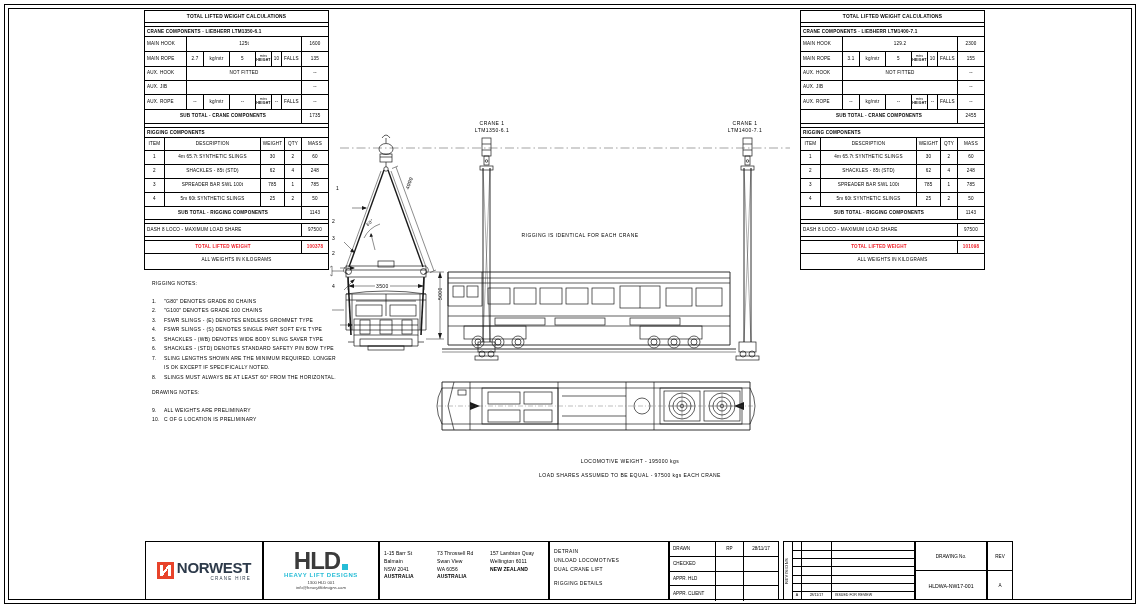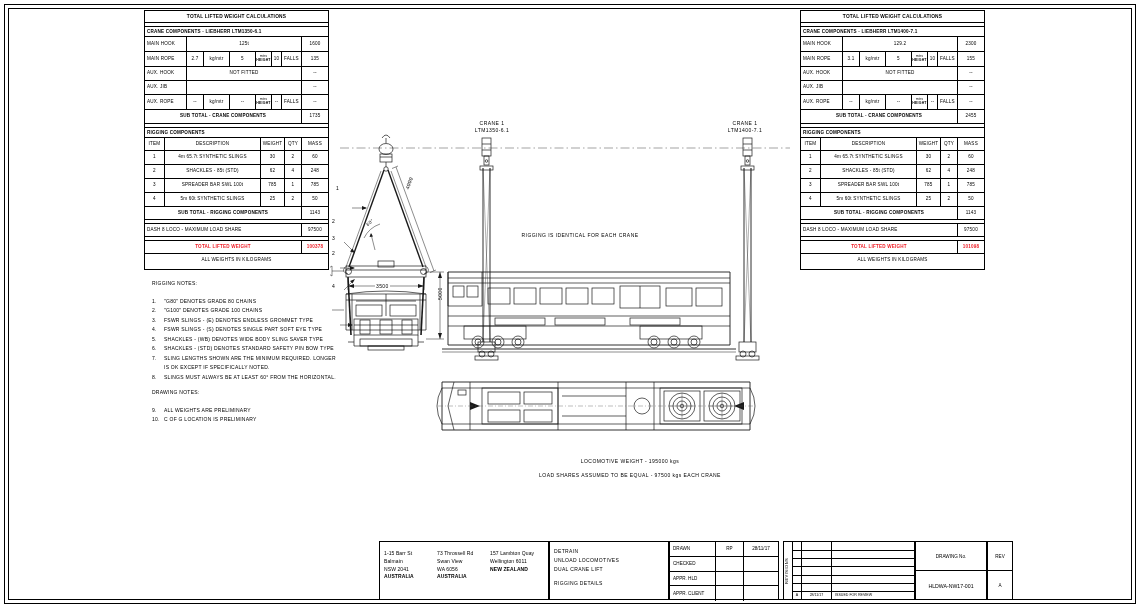--- a/index.html
+++ b/index.html
@@ -658,21 +658,44 @@
   <div class="lbl" style="left:452px;top:120px;width:80px;">CRANE 1
 LTM1350-6.1</div>
   <div class="lbl" style="left:705px;top:120px;width:80px;">CRANE 1
 LTM1400-7.1</div>
 
   <div class="lbl" style="left:500px;top:232px;width:160px;">RIGGING IS IDENTICAL FOR EACH CRANE</div>
 
   <div class="lbl" style="left:510px;top:458px;width:240px;">LOCOMOTIVE WEIGHT  -  195000 kgs</div>
   <div class="lbl" style="left:500px;top:472px;width:260px;">LOAD SHARES ASSUMED TO BE EQUAL  -  97500 kgs EACH CRANE</div>
 
-
+  <div class="tb" style="left:145px;top:541px;width:118px;height:59px;display:flex;align-items:center;justify-content:center;">
+    <div style="display:flex;align-items:center;gap:3px;">
+      <div style="width:17px;height:17px;background:#e8432a;position:relative;">
+        <div style="position:absolute;left:3px;top:3px;width:11px;height:11px;
+                    border-left:3px solid #fff;border-right:3px solid #fff;"></div>
+        <div style="position:absolute;left:4.5px;top:3px;width:8px;height:11px;
+                    background:linear-gradient(to bottom right,transparent 45%,#fff 45%,#fff 60%,transparent 60%);"></div>
+      </div>
+      <div style="display:flex;flex-direction:column;align-items:flex-end;">
+        <div style="font-size:15px;font-weight:bold;letter-spacing:-0.3px;color:#2d3a4a;line-height:1;">NORWEST</div>
+        <div style="font-size:4.5px;letter-spacing:1.3px;color:#2d3a4a;margin-top:1px;">CRANE HIRE</div>
+      </div>
+    </div>
+  </div>
+
+  <div class="tb" style="left:263px;top:541px;width:116px;height:59px;display:flex;flex-direction:column;align-items:center;justify-content:center;">
+    <div style="display:flex;align-items:flex-end;">
+      <div style="font-size:24px;font-weight:bold;color:#3b3b3b;letter-spacing:-1px;line-height:.85;">HLD</div>
+      <div style="width:6px;height:6px;background:#25bcd6;margin-left:2px;margin-bottom:1px;"></div>
+    </div>
+    <div style="font-size:6px;font-weight:bold;color:#25bcd6;letter-spacing:.6px;margin-top:1px;">HEAVY LIFT DESIGNS</div>
+    <div style="font-size:4.2px;color:#3b3b3b;margin-top:2px;">1300 HLD 001</div>
+    <div style="font-size:4.2px;color:#3b3b3b;font-style:italic;">info@heavyliftdesigns.com</div>
+  </div>
 
   <div class="tb" style="left:379px;top:541px;width:170px;height:59px;display:flex;">
     <div class="addr" style="flex:1;padding:8px 4px;">
       <div>1-15 Barr St</div>
       <div>Balmain</div>
       <div>NSW 2041</div>
       <div class="bold">AUSTRALIA</div>
     </div>
     <div class="addr" style="flex:1;padding:8px 4px;">
       <div>73 Throssell Rd</div>

